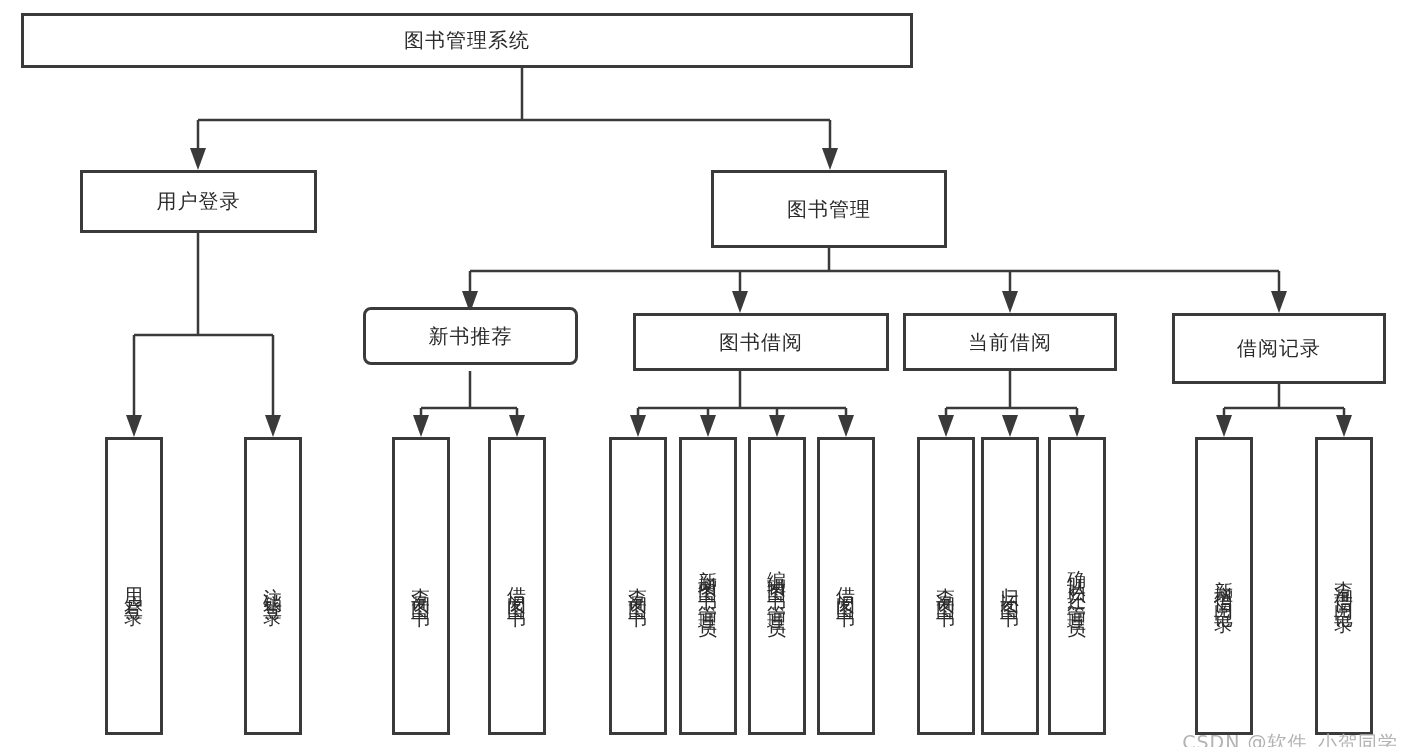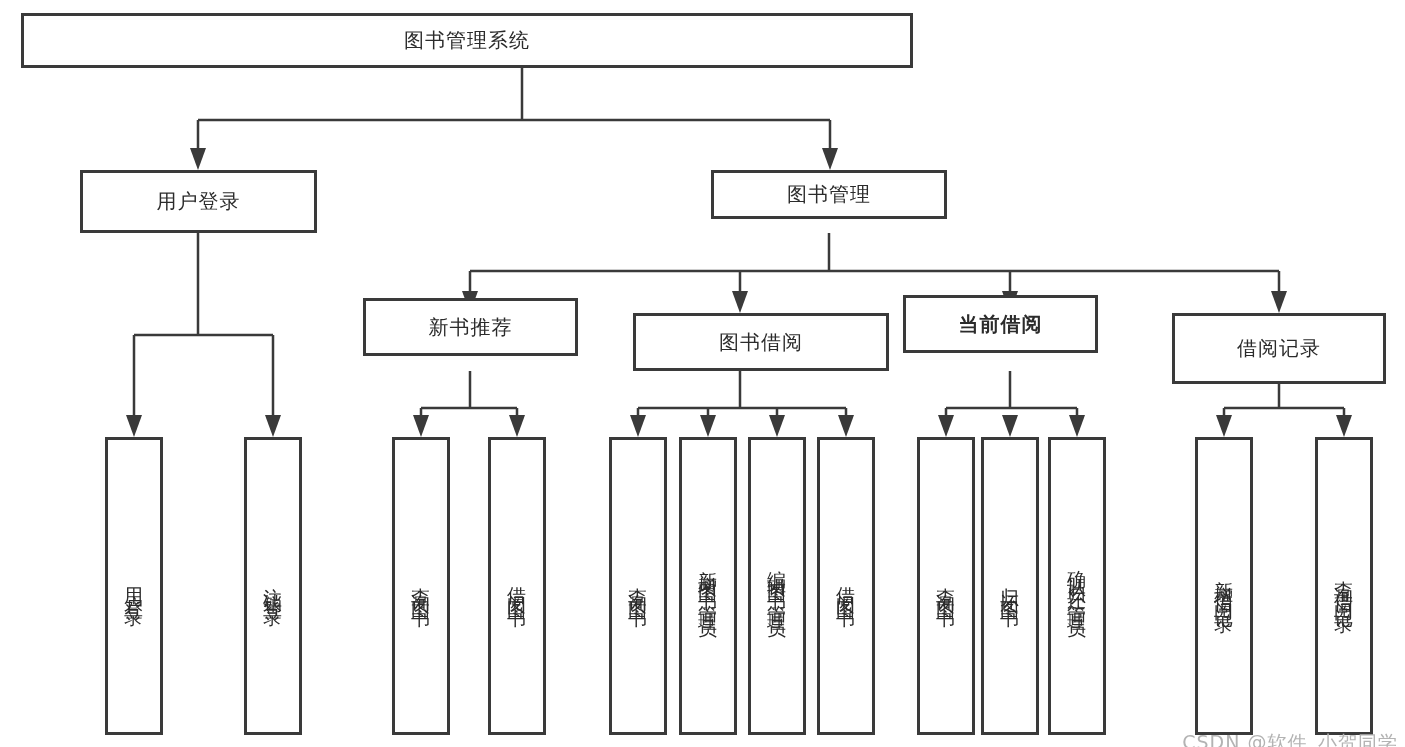--- a/index.html
+++ b/index.html
@@ -50,24 +50,24 @@
     font-size: 19px;
     letter-spacing: 1px;
     color: var(--wm, #b3b3b3);
     z-index: 10;
     margin-top: 16px;
   }
 
   
   .p-root          { left: 21px;   top: 13px;  width: 892px; height: 55px; }
   .p-user-login    { left: 80px;   top: 170px; width: 237px;  height: 63px; }
-  .p-book-mgmt     { left: 711px;  top: 170px; width: 236px;  height: 49px; }
-  .p-new-book      { left: 363px;  top: 298px; width: 215px;  height: 58px; }
+  .p-book-mgmt     { left: 711px;  top: 170px; width: 236px;  height: 78px; }
+  .p-new-book      { left: 363px;  top: 307px; width: 215px;  height: 58px; border-radius: 8px; }
   .p-book-borrow   { left: 633px;  top: 313px; width: 256px;  height: 58px; }
-  .p-cur-borrow    { left: 903px;  top: 295px; width: 195px;  height: 58px; font-weight: bold; }
+  .p-cur-borrow    { left: 903px;  top: 313px; width: 214px;  height: 58px; }
   .p-borrow-rec    { left: 1172px; top: 313px; width: 214px;  height: 71px; }
 
   .leaf            { top: 437px; width: 58px; height: 298px; }
   .p-leaf-1  { left: 105px; }
   .p-leaf-2  { left: 244px; }
   .p-leaf-3  { left: 392px; }
   .p-leaf-4  { left: 488px; }
   .p-leaf-5  { left: 609px; }
   .p-leaf-6  { left: 679px; }
   .p-leaf-7  { left: 748px; }

